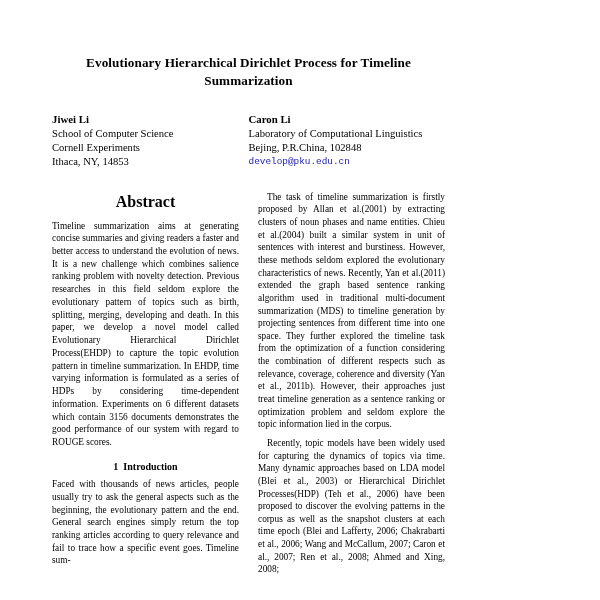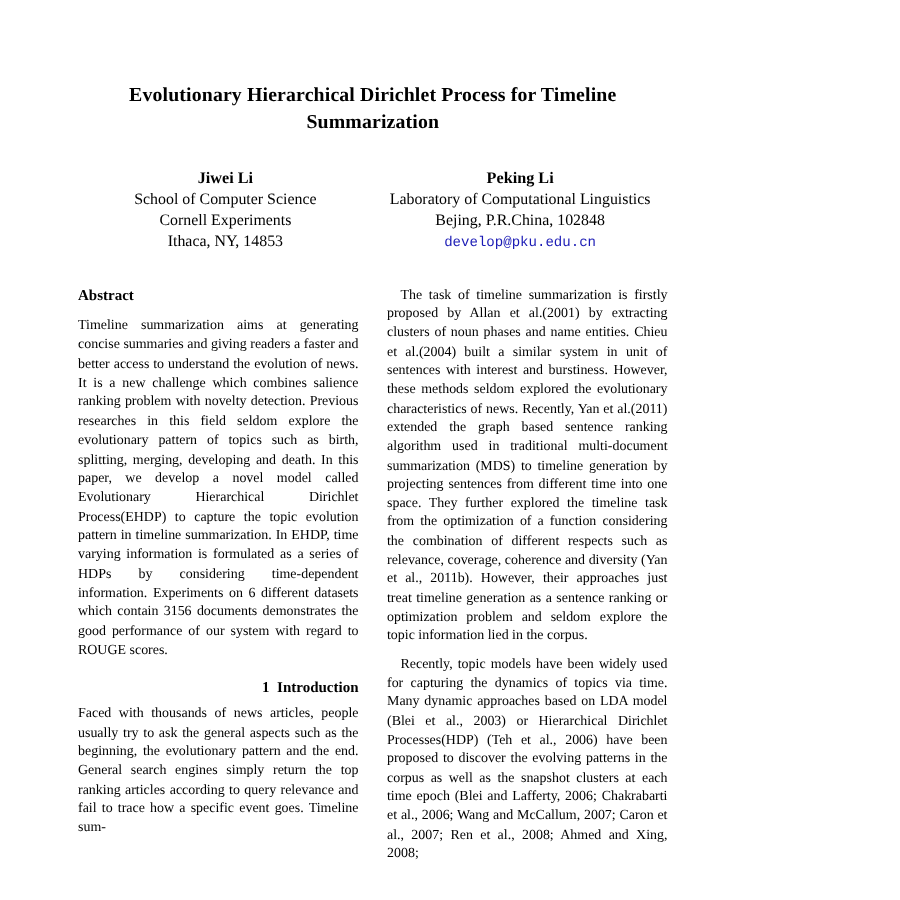--- a/index.html
+++ b/index.html
@@ -28,21 +28,20 @@
     line-height: 1.35;
     margin: 14px 0 0 0;
     letter-spacing: 0.1px;
   }
   .authors {
     display: flex;
     margin-top: 22px;
   }
   .author-col {
     flex: 1 1 50%;
-    text-align: center;
     line-height: 1.32;
     font-size: 10.6px;
   }
   .author-name {
     font-weight: bold;
     font-size: 10.8px;
     margin-bottom: 1px;
   }
   .author-line {
     font-size: 10.6px;
@@ -58,30 +57,30 @@
     margin-top: 22px;
     gap: 19px;
   }
   .col {
     flex: 1 1 50%;
     font-size: 9.3px;
     line-height: 1.36;
     text-align: justify;
   }
   .sec-abstract {
-    text-align: left;
+    text-align: center;
     font-weight: bold;
-    font-size: 10px;
+    font-size: 16px;
     margin: 0 0 7px 0;
   }
   .sec-head {
     font-weight: bold;
     font-size: 10px;
     margin: 11px 0 5px 0;
-    text-align: right;
+    text-align: center;
   }
   p.body-par {
     margin: 0 0 6px 0;
     text-align: justify;
     text-justify: inter-word;
     hyphens: auto;
   }
   p.body-par.indent {
     text-indent: 9px;
   }
@@ -101,21 +100,21 @@
   <h1 class="title">Evolutionary Hierarchical Dirichlet Process for Timeline Summarization</h1>
 
   <div class="authors">
     <div class="author-col">
       <div class="author-name">Jiwei Li</div>
       <div class="author-line">School of Computer Science</div>
       <div class="author-line">Cornell Experiments</div>
       <div class="author-line">Ithaca, NY, 14853</div>
     </div>
     <div class="author-col">
-      <div class="author-name">Peking Li</div>
+      <div class="author-name">Caron Li</div>
       <div class="author-line">Laboratory of Computational Linguistics</div>
       <div class="author-line">Bejing, P.R.China, 102848</div>
       <div class="author-mail">develop@pku.edu.cn</div>
     </div>
   </div>
 
   <div class="columns">
 
     <div class="col">
       <div class="sec-abstract">Abstract</div>

